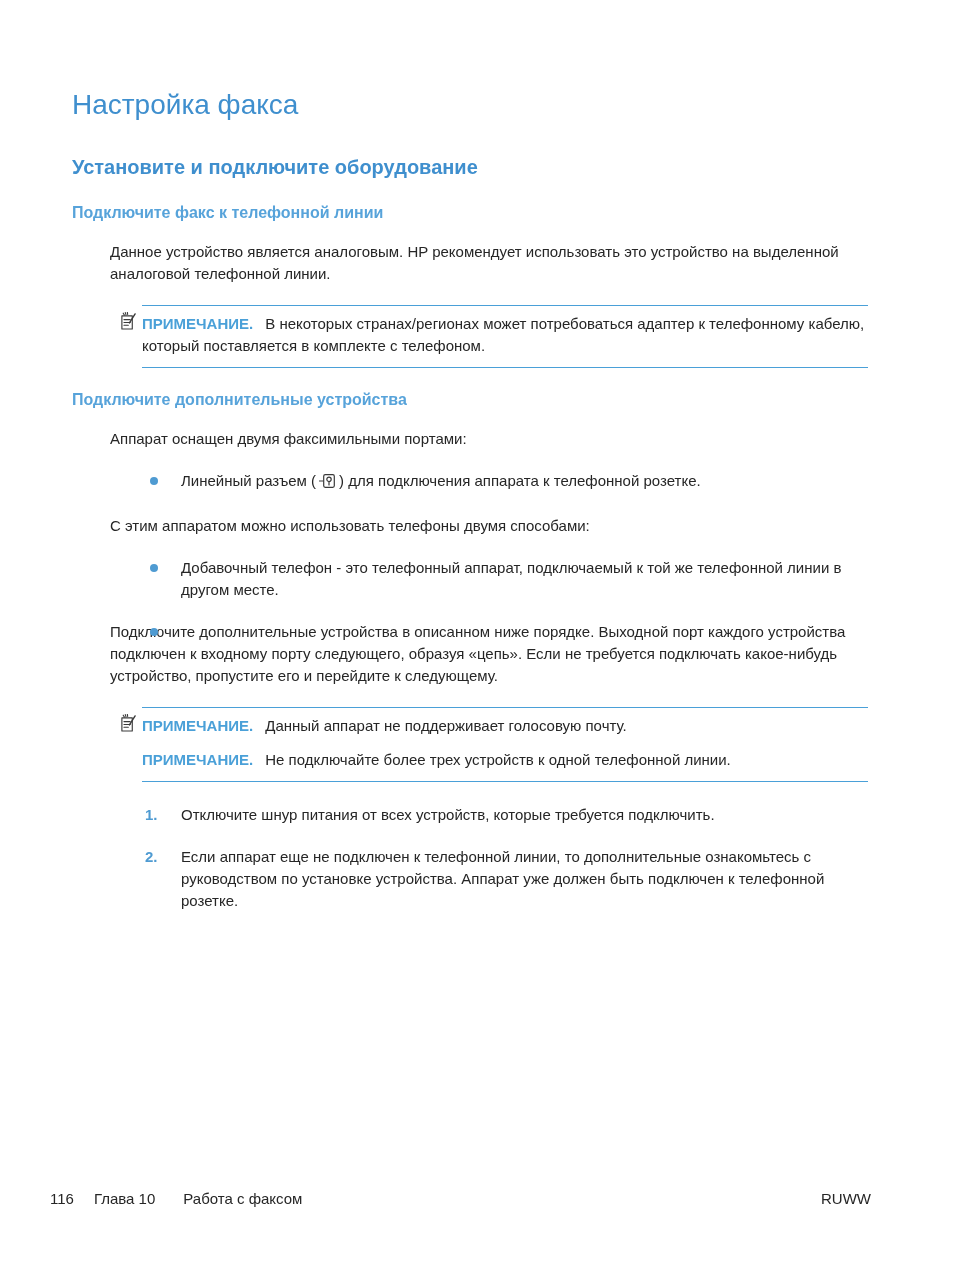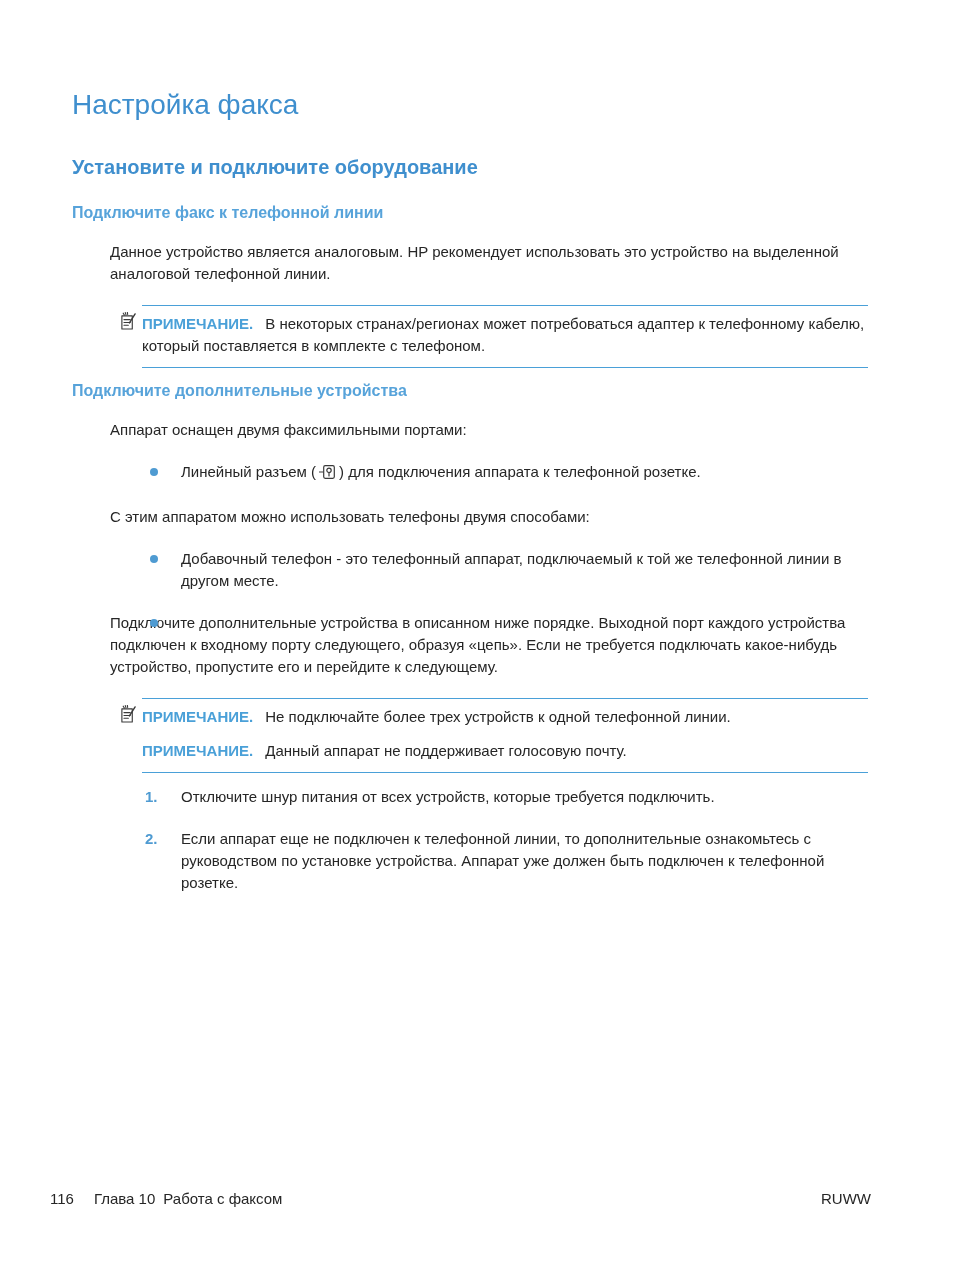--- a/index.html
+++ b/index.html
@@ -18,41 +18,41 @@
     color:var(--c-text);
     position:relative;overflow:hidden;
   }
   .content{padding:88px 86px 0 72px;}
   h1{font-size:28px;line-height:33px;font-weight:normal;color:var(--c-head);margin:0 0 34px 0;}
   h2{font-size:20px;line-height:24px;font-weight:bold;color:var(--c-head);margin:0 0 24px 0;}
   h3{font-size:16px;line-height:20px;font-weight:bold;color:var(--c-subhead);margin:0 0 18px 0;}
   .body-ind{margin-left:38px;}
   p.para{font-size:15px;line-height:22px;margin:0 0 20px 0;}
   
-  .note{margin:0 0 13px 48px;display:flex;align-items:flex-start;}
+  .note{margin:0 0 22px 48px;display:flex;align-items:flex-start;}
   .note-icon-col{width:22px;flex:0 0 22px;padding-top:7px;}
   .note-body{flex:1;border-top:1px solid var(--c-accent);border-bottom:1px solid var(--c-accent);padding:7px 0 10px 0;}
   .note-line{font-size:15px;line-height:22px;margin:0;}
   .note-line + .note-line{margin-top:12px;}
   .note-label{color:var(--c-accent);font-weight:bold;margin-right:12px;}
   
   ul.bullets{list-style:none;margin:0 0 20px 73px;padding:0;}
   ul.bullets li{position:relative;padding-left:36px;font-size:15px;line-height:22px;margin:0 0 20px 0;}
   ul.bullets li .dot{position:absolute;left:5px;top:7px;width:8px;height:8px;border-radius:50%;background:var(--c-bullet);}
   
   .steps{margin-left:73px;}
   .step{display:flex;font-size:15px;line-height:22px;margin:0 0 20px 0;}
   .step-num{flex:0 0 36px;color:var(--c-bullet);font-weight:bold;}
   .step-text{flex:1;}
   
   .inline-icon{display:inline-block;vertical-align:-3px;margin:0 3px;}
   
   .footer{position:absolute;top:1190px;left:50px;right:83px;display:flex;align-items:baseline;font-size:15px;color:var(--c-text);}
   .footer .pg{margin-right:20px;}
-  .footer .ch{margin-right:8px;}
+  .footer .ch{margin-right:28px;}
   .footer .right{margin-left:auto;}
   svg .st{stroke:var(--c-icon);fill:none;stroke-width:1.2;stroke-linecap:round;stroke-linejoin:round;}
 </style>
 </head>
 <body>
 
 <div class="content">
 
   <h1>Настройка факса</h1>
 
@@ -115,22 +115,22 @@
       <svg width="17" height="19" viewBox="0 0 18 20">
         <rect class="st" x="2" y="4" width="11" height="14"></rect>
         <line class="st" x1="4.2" y1="8" x2="10.8" y2="8"></line>
         <line class="st" x1="4.2" y1="11" x2="10.8" y2="11"></line>
         <line class="st" x1="4.2" y1="14" x2="8.8" y2="14"></line>
         <line class="st" x1="16" y1="2" x2="10" y2="11.5" style="stroke-width:1.5"></line>
         <path class="st" d="M3.4 1.2 L4.6 3.2 M5.6 0.6 L6.3 2.8 M7.8 0.4 L8.1 2.6"></path>
       </svg>
     </div>
     <div class="note-body">
+      <p class="note-line"><span class="note-label">ПРИМЕЧАНИЕ.</span><span>Данный аппарат не поддерживает голосовую почту.</span></p>
       <p class="note-line"><span class="note-label">ПРИМЕЧАНИЕ.</span><span>Не подключайте более трех устройств к одной телефонной линии.</span></p>
-      <p class="note-line"><span class="note-label">ПРИМЕЧАНИЕ.</span><span>Данный аппарат не поддерживает голосовую почту.</span></p>
     </div>
   </div>
 
   <div class="steps">
     <div class="step">
       <span class="step-num">1.</span>
       <span class="step-text">Отключите шнур питания от всех устройств, которые требуется подключить.</span>
     </div>
     <div class="step">
       <span class="step-num">2.</span>

